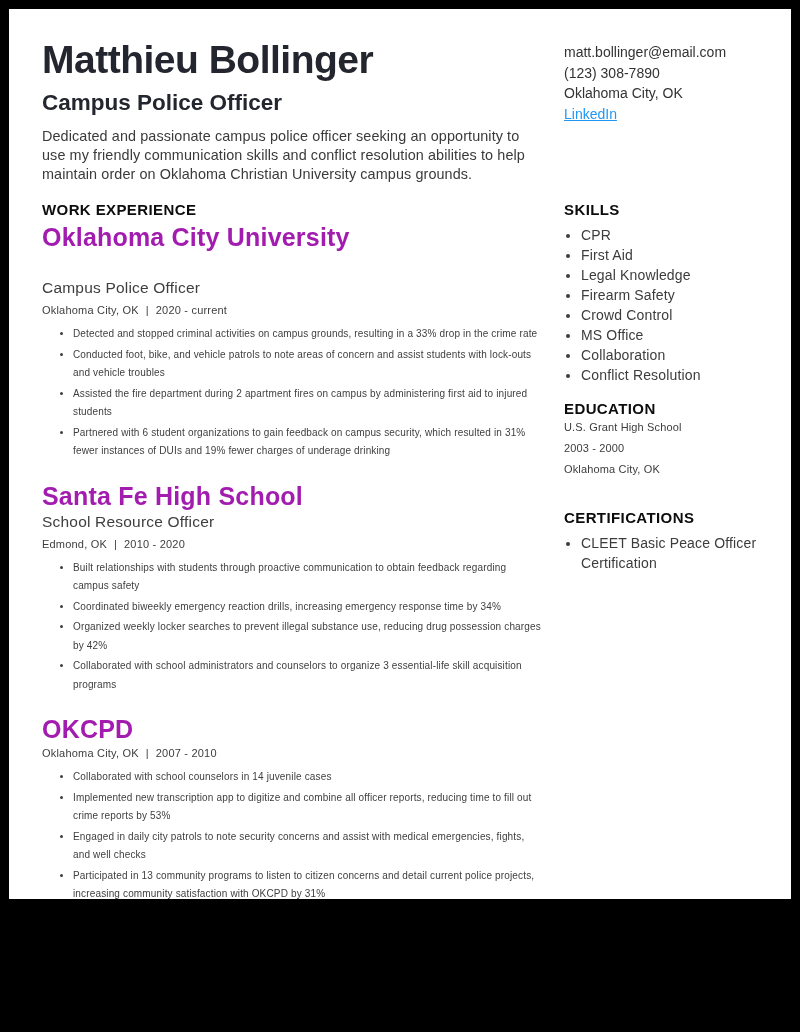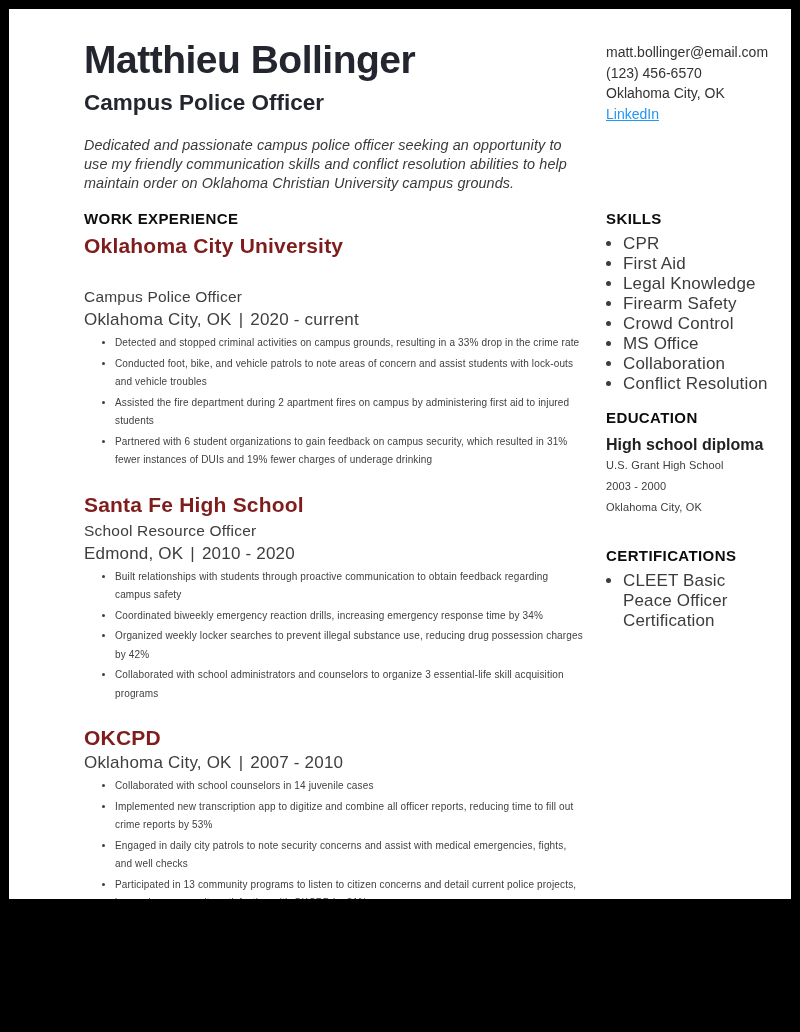--- a/index.html
+++ b/index.html
@@ -8,21 +8,20 @@
     background: #000;
     font-family: "Liberation Sans", "DejaVu Sans", sans-serif;
     width: 800px;
   }
   .page {
     width: 800px;
     height: 908px;
     background: #ffffff;
     border: 9px solid #000000;
     overflow: hidden;
-    padding-left: 42px;
   }
   .content {
     padding: 28px 26px 0 33px;
     display: grid;
     grid-template-columns: 500px 1fr;
     column-gap: 22px;
   }
   
   .name {
     margin: 0;
@@ -33,22 +32,21 @@
     color: #23262e;
   }
   .job-title-main {
     margin: 7px 0 0 0;
     font-size: 22.5px;
     line-height: 26px;
     font-weight: 800;
     color: #23262e;
   }
   .summary {
-    margin: 20px 0 0 0;
-    font-style: italic;
+    margin: 11px 0 0 0;
     font-size: 14.4px;
     line-height: 19px;
     color: #3a3a3a;
     letter-spacing: 0.1px;
   }
   .contact {
     padding-top: 5px;
     font-size: 14px;
     line-height: 20.5px;
     color: #333333;
@@ -66,39 +64,39 @@
     font-weight: 800;
     letter-spacing: 0.4px;
     color: #0c0c0c;
     text-transform: uppercase;
   }
   .col-left { margin-top: 17px; }
   .col-right { margin-top: 17px; }
   
   .company {
     margin: 7px 0 0 0;
-    font-size: 21px;
+    font-size: 25px;
     line-height: 24px;
     font-weight: 700;
-    color: #7f1d1d;
+    color: #a21caf;
     letter-spacing: 0.2px;
   }
   .job { margin: 0; }
   .job + .job .company { margin-top: 23px; }
   .role {
     margin: 4px 0 0 0;
     font-size: 15.5px;
     line-height: 20px;
     color: #3e3e3e;
     letter-spacing: 0.2px;
   }
   .job-first-role { margin-top: 29px; }
   .meta {
     margin: 3px 0 0 0;
-    font-size: 17px;
+    font-size: 11px;
     line-height: 19px;
     color: #3e3e3e;
     letter-spacing: 0.2px;
   }
   .meta .pipe { padding: 0 7px; }
   .bullets {
     margin: 5px 0 0 0;
     padding-left: 31px;
     list-style: disc;
   }
@@ -109,21 +107,21 @@
     letter-spacing: 0.15px;
     margin-bottom: 2px;
   }
   
   .side-list {
     margin: 7px 0 0 0;
     padding-left: 17px;
     list-style: disc;
   }
   .side-list li {
-    font-size: 17px;
+    font-size: 14px;
     line-height: 20px;
     color: #3c3c3c;
     letter-spacing: 0.15px;
   }
   .education-block { margin-top: 15px; }
   .degree {
     margin: 8px 0 0 0;
     font-size: 16px;
     line-height: 21px;
     font-weight: 700;
@@ -145,21 +143,21 @@
   <div class="content">
 
     <div>
       <h1 class="name">Matthieu Bollinger</h1>
       <h2 class="job-title-main">Campus Police Officer</h2>
       <p class="summary">Dedicated and passionate campus police officer seeking an opportunity to use my friendly communication skills and conflict resolution abilities to help maintain order on Oklahoma Christian University campus grounds.</p>
     </div>
 
     <div class="contact">
       <div>matt.bollinger@email.com</div>
-      <div>(123) 456-6570</div>
+      <div>(123) 308-7890</div>
       <div>Oklahoma City, OK</div>
       <div><span class="link">LinkedIn</span></div>
     </div>
 
     <div class="col-left">
       <h3 class="section-heading">WORK EXPERIENCE</h3>
 
       <div class="job">
         <h4 class="company">Oklahoma City University</h4>
         <p class="role job-first-role">Campus Police Officer</p>
@@ -208,21 +206,20 @@
           <li>Firearm Safety</li>
           <li>Crowd Control</li>
           <li>MS Office</li>
           <li>Collaboration</li>
           <li>Conflict Resolution</li>
         </ul>
       </div>
 
       <div class="education-block">
         <h3 class="section-heading">EDUCATION</h3>
-        <p class="degree">High school diploma</p>
         <p class="edu-line">U.S. Grant High School</p>
         <p class="edu-line">2003 - 2000</p>
         <p class="edu-line">Oklahoma City, OK</p>
       </div>
 
       <div class="cert-block">
         <h3 class="section-heading">CERTIFICATIONS</h3>
         <ul class="side-list">
           <li>CLEET Basic Peace Officer Certification</li>
         </ul>

